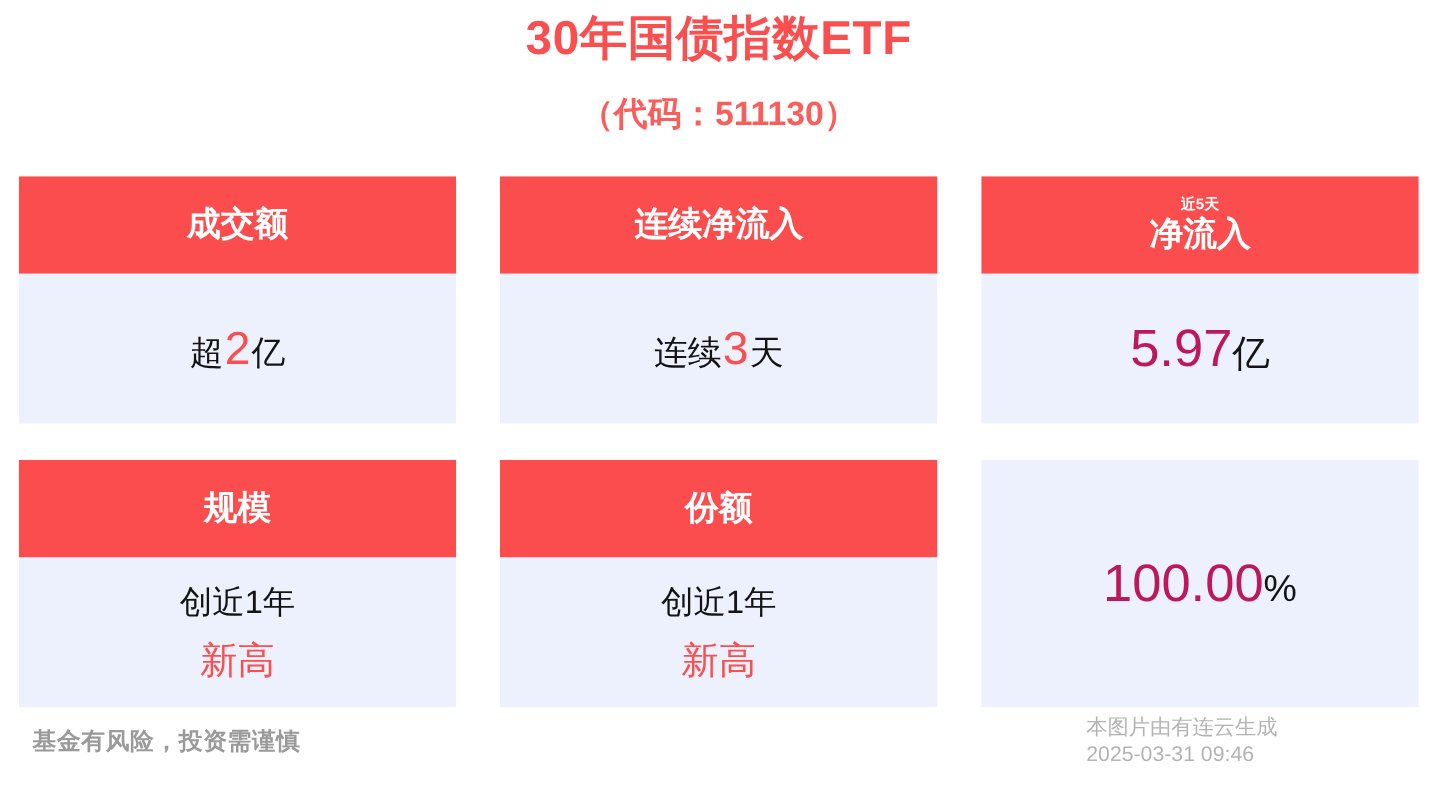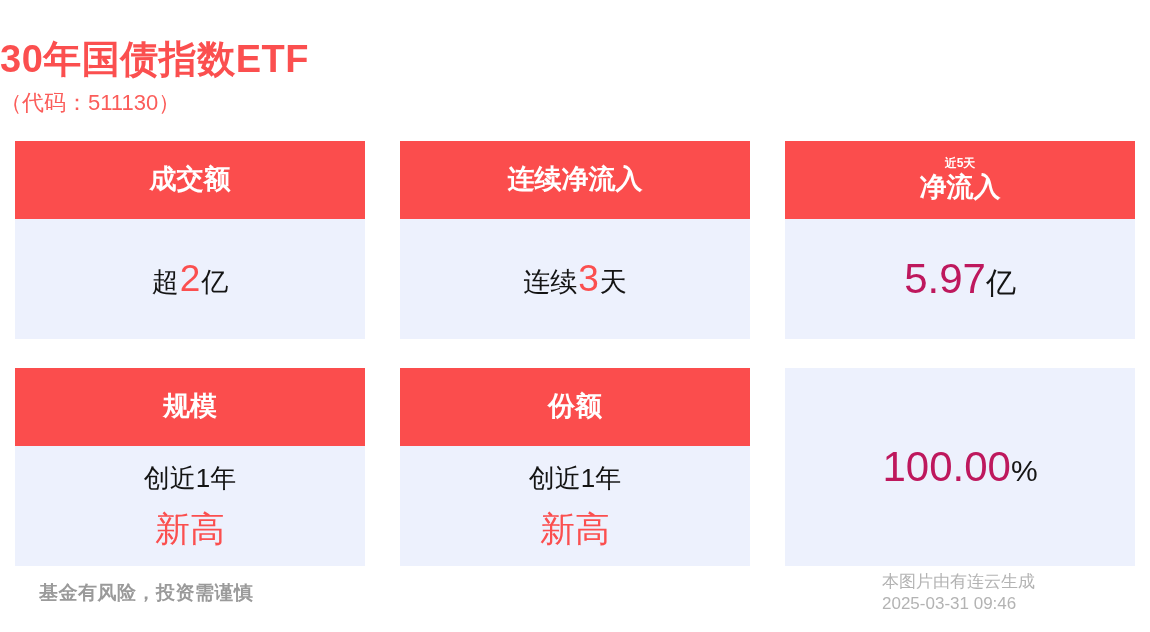--- a/index.html
+++ b/index.html
@@ -10,36 +10,36 @@
   body {
     width: 1150px;
     height: 632px;
     font-family: "Liberation Sans", "DejaVu Sans", sans-serif;
     position: relative;
     overflow: hidden;
   }
 
   
   .page-header {
-    padding-top: 36px;
-    text-align: left;
+    padding-top: 8px;
+    text-align: center;
   }
   .page-title {
     color: #fb4f4f;
     font-size: 38px;
     font-weight: 700;
     line-height: 1.25;
     letter-spacing: 0.5px;
   }
   .page-subtitle {
     color: #fb5d5a;
-    font-size: 22px;
-    font-weight: 400;
+    font-size: 27px;
+    font-weight: 700;
     line-height: 1.3;
-    margin-top: 5px;
+    margin-top: 18px;
   }
 
   
   .card-grid {
     position: absolute;
     left: 15px;
     top: 141px;
     width: 1031px;
     display: grid;
     grid-template-columns: repeat(3, 350px);
@@ -113,30 +113,30 @@
     font-size: 30px;
     font-weight: 400;
     color: #141414;
   }
   .two-line .line-top {
     font-size: 26px;
     color: #141414;
     line-height: 1.18;
   }
   .two-line .line-bottom {
-    font-size: 35px;
+    font-size: 30px;
     color: #fb4f4f;
     line-height: 1.18;
     margin-top: 14px;
   }
 
   
   .footer {
     position: absolute;
-    left: 17px;
+    left: 4px;
     bottom: 0;
     width: 1038px;
     height: 70px;
     display: flex;
     align-items: center;
     justify-content: space-between;
     box-sizing: border-box;
     padding: 0 20px 8px 22px;
   }
   .disclaimer {

